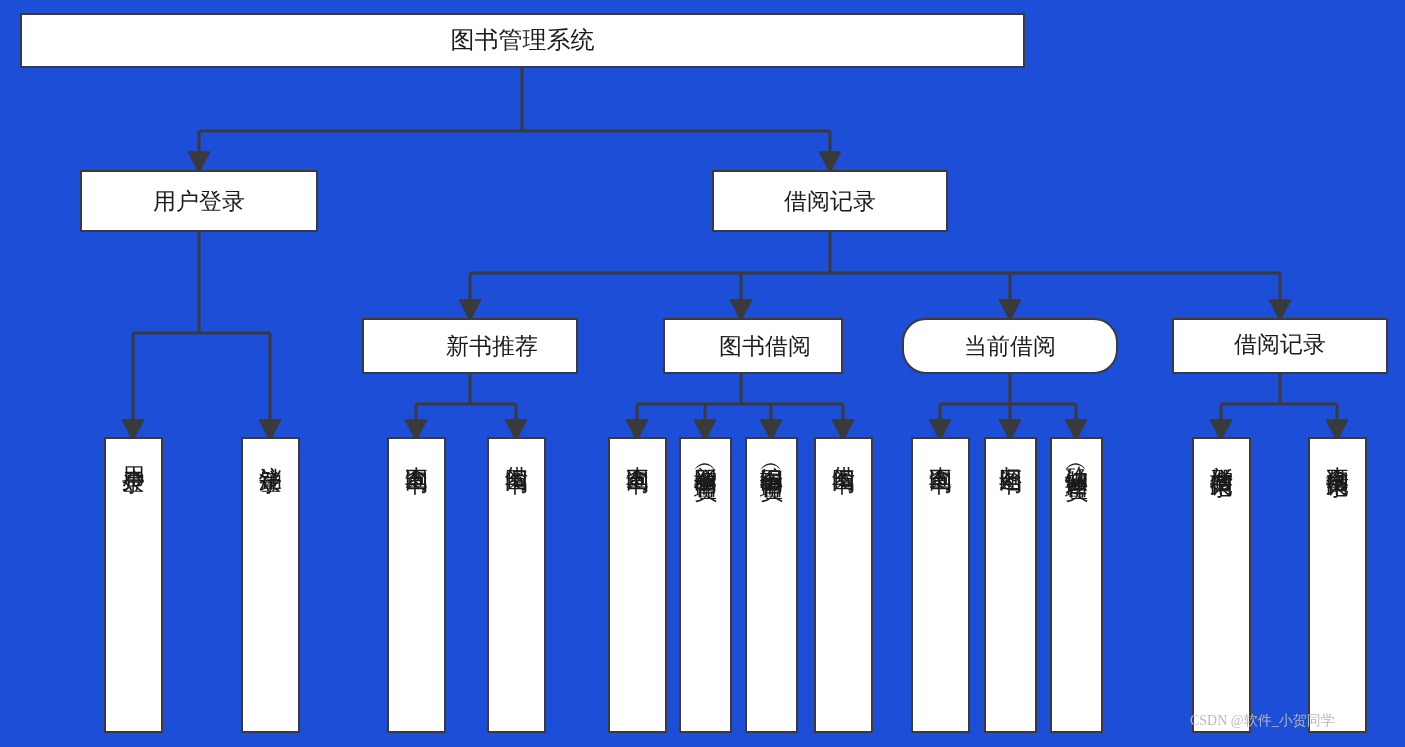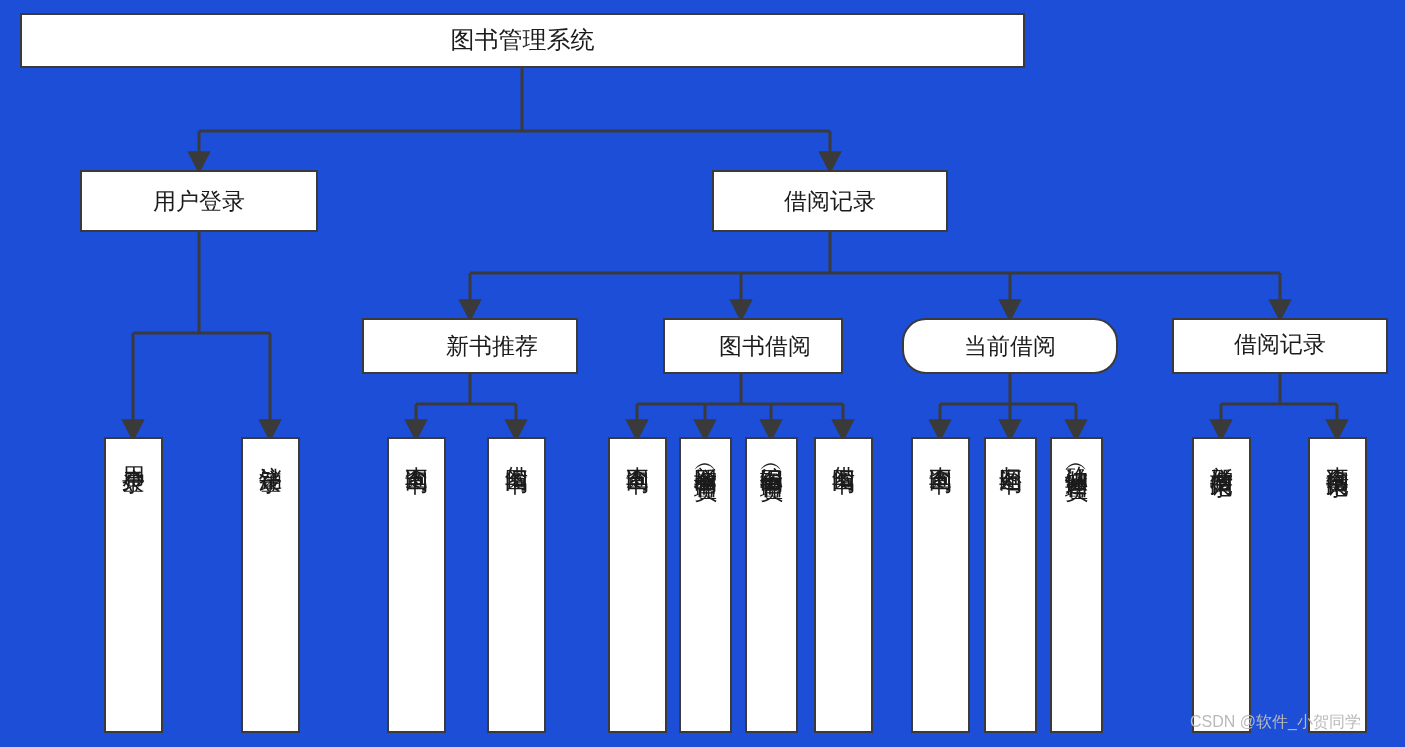--- a/index.html
+++ b/index.html
@@ -59,25 +59,25 @@
     text-orientation: upright;
     font-size: 23px;
     letter-spacing: 2px;
     line-height: 1;
     white-space: nowrap;
   }
   .watermark {
     position: absolute;
     left: 1190px;
     top: 712px;
-    font-size: 16px;
+    font-size: 14px;
     color: #b9b9b9;
     white-space: nowrap;
     z-index: 5;
-    font-family: Liberation Sans, sans-serif;
+    font-family: Liberation Serif, serif;
   }
 </style>
 </head>
 <body>
 
 <div id="canvas">
 
   <svg id="edges" viewBox="0 0 1405 747" xmlns="http://www.w3.org/2000/svg">
     <defs>
       <marker id="arrow" markerWidth="9" markerHeight="9" refX="3.6" refY="4.5" orient="auto" markerUnits="strokeWidth">

